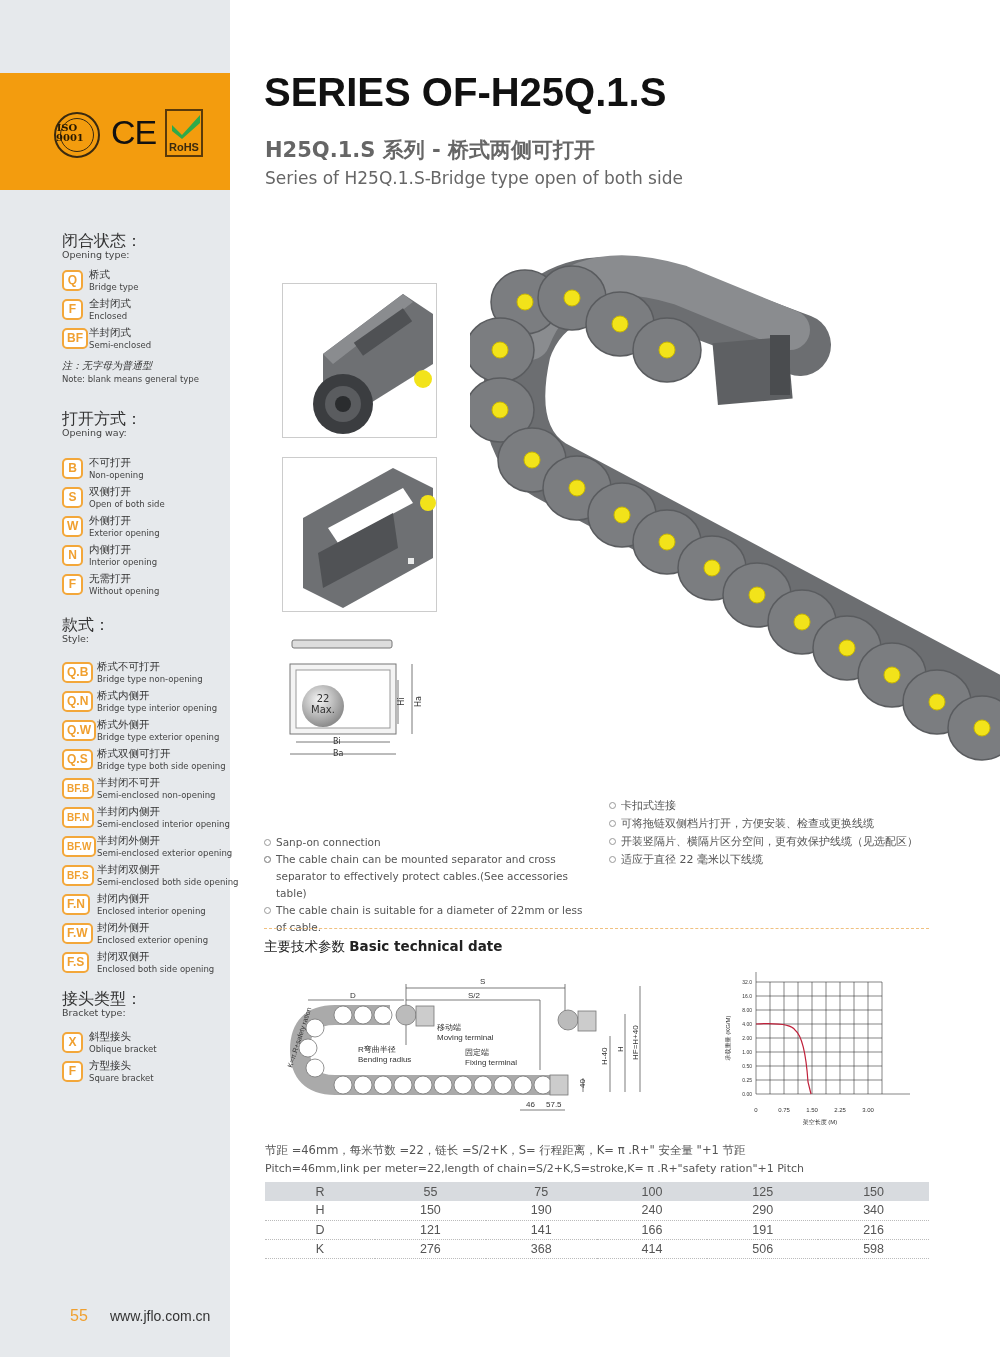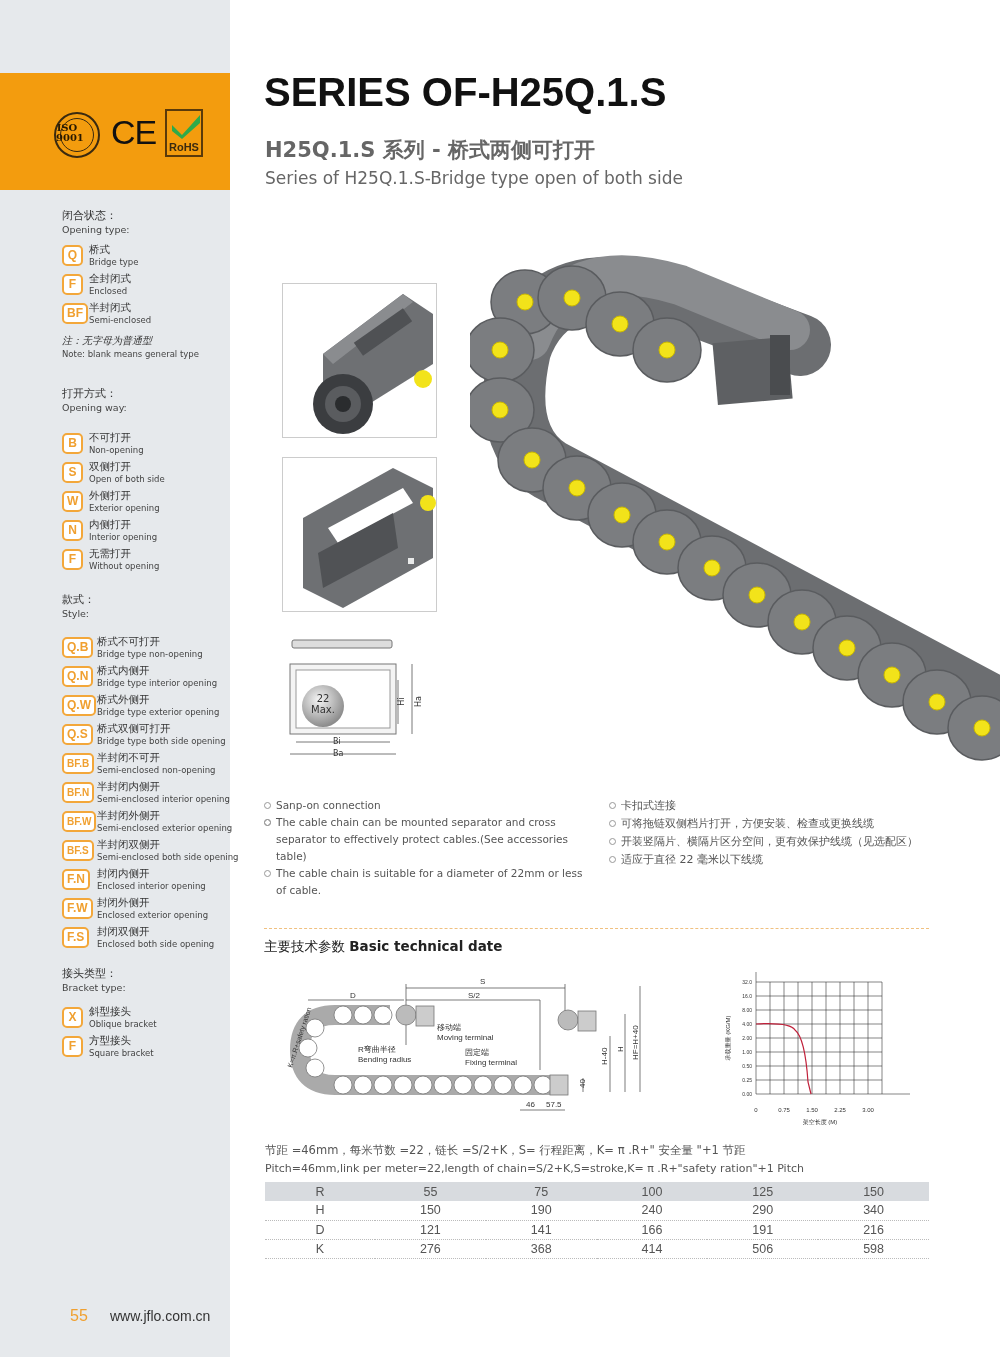--- a/index.html
+++ b/index.html
@@ -11,21 +11,21 @@
   .cert-band { position:absolute; left:0; top:73px; width:230px; height:117px; background:#f39c0e; }
   .cert-iso { position:absolute; left:54px; top:112px; width:46px; height:46px; border:2px solid #3a2a10; border-radius:50%; }
   .cert-iso .ring { position:absolute; left:4px; top:4px; width:34px; height:34px; border:1px solid #3a2a10; border-radius:50%; }
   .cert-iso .txt { position:absolute; left:0; top:9px; width:22px; text-align:center; font-family:"DejaVu Serif",serif; font-size:10px; line-height:10px; font-weight:bold; color:#2a1a00; }
   .cert-ce { position:absolute; left:111px; top:112px; font-family:"Liberation Sans",sans-serif; font-size:34px; line-height:40px; color:#111; letter-spacing:-1px; }
   .cert-rohs { position:absolute; left:165px; top:109px; width:38px; height:48px; border:2px solid #5a3a0a; }
   .cert-rohs .check { position:absolute; left:3px; top:2px; }
   .cert-rohs .lbl { position:absolute; left:0; bottom:2px; width:34px; text-align:center; font-family:"Liberation Sans",sans-serif; font-size:11px; font-weight:bold; color:#3a2a10; }
 
   .sb-section { position:absolute; left:62px; }
-  .sb-h-cn { font-size:11px; color:#333; line-height:15px; }
+  .sb-h-cn { font-size:16px; color:#333; line-height:15px;margin-top:25px; }
   .sb-h-en { font-size:9.5px; color:#444; line-height:14px; margin-bottom:6px; }
   .sb-item { position:relative; height:29px; }
   .badge { position:absolute; left:0; top:2px; height:21px; min-width:21px; padding:0 3px; border:2px solid #f3a73a; border-radius:5px; background:#fff; color:#f0a030; font-family:"Liberation Sans",sans-serif; font-size:12px; font-weight:bold; line-height:17px; text-align:center; }
   .sb-item .cn { position:absolute; top:0; font-size:10.5px; color:#333; line-height:13px; white-space:nowrap; }
   .sb-item .en { position:absolute; top:14px; font-size:8.5px; color:#444; line-height:11px; white-space:nowrap; }
   .sb-note-cn { font-size:10px; color:#333; line-height:14px; margin-top:4px;font-style:italic; }
   .sb-note-en { font-size:8.5px; color:#444; line-height:12px; }
 
   .footer-page { position:absolute; left:70px; top:1307px; font-family:"Liberation Sans",sans-serif; font-size:16px; color:#f0a030; }
   .footer-url { position:absolute; left:110px; top:1308px; font-family:"Liberation Sans",sans-serif; font-size:14px; color:#333; }
@@ -35,21 +35,21 @@
   .subtitle-cn { position:absolute; left:265px; top:136px; font-size:21px; color:#666; font-weight:bold; }
   .subtitle-en { position:absolute; left:265px; top:168px; font-size:17px; color:#666; }
 
   
   .thumb { position:absolute; left:282px; width:155px; border:1px solid #ccc; background:#fff; overflow:hidden; }
   .main-photo { position:absolute; left:470px; top:240px; width:530px; height:540px; }
 
   .cross-section { position:absolute; left:282px; top:636px; width:160px; height:128px; }
 
   
-  .features-en { position:absolute; left:264px; top:797px; width:322px; }
+  .features-en { position:absolute; left:264px; top:834px; width:322px; }
   .features-cn { position:absolute; left:609px; top:797px; width:330px; }
   .feat { position:relative; padding-left:12px; font-size:10.5px; line-height:17px; color:#555; }
   .feat .bullet { position:absolute; left:0; top:5px; width:7px; height:7px; border:1.5px solid #999; border-radius:50%; }
   .features-cn .feat { font-size:11px; line-height:18px; }
 
   .dash-line { position:absolute; left:264px; top:928px; width:665px; border-top:1px dashed #f0c080; }
   .section-title { position:absolute; left:264px; top:938px; font-size:13.5px; color:#222; }
   .section-title b { font-weight:bold; }
 
   

